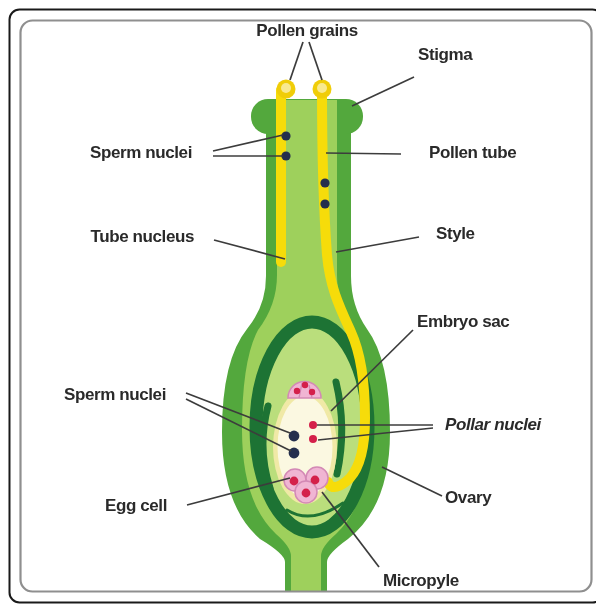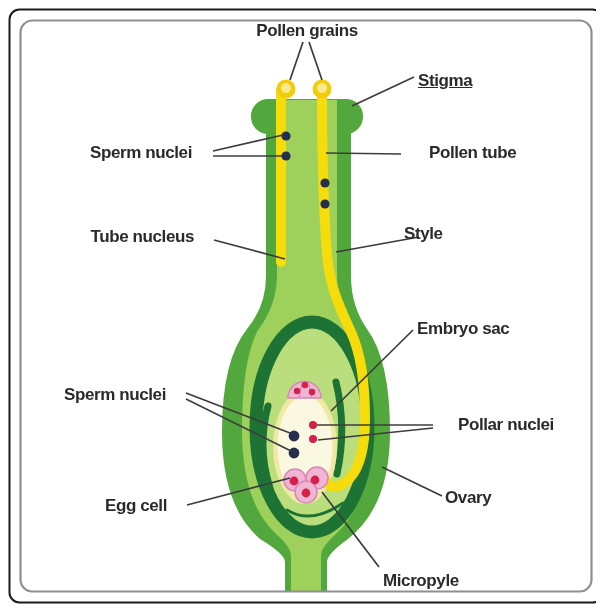--- a/index.html
+++ b/index.html
@@ -114,25 +114,25 @@
         <line x1="442" y1="496" x2="382" y2="467"></line>
         <line x1="379" y1="567" x2="322" y2="492"></line>
       </g>
 
     <rect class="border-inner" x="20.5" y="20.5" width="571" height="571" rx="12" ry="12"></rect>
     <rect class="border-outer" x="9.5" y="9.5" width="593" height="593" rx="10" ry="10"></rect>
   </svg>
 
   <div id="labels-layer">
       <div class="label" style="top: 20px; left: 307px; transform: translateX(-50%);">Pollen grains</div>
-      <div class="label" style="top: 70px; left: 418px; text-decoration: underline;">Stigma</div>
+      <div class="label" style="top: 44px; left: 418px;">Stigma</div>
       <div class="label" style="top: 142px; right: 404px;">Sperm nuclei</div>
       <div class="label" style="top: 142px; left: 405px; margin-left: 24px;">Pollen tube</div>
       <div class="label" style="top: 226px; right: 402px; text-align: right;">Tube nucleus</div>
-      <div class="label" style="top: 223px; left: 404px;">Style</div>
-      <div class="label" style="top: 318px; left: 417px;">Embryo sac</div>
+      <div class="label" style="top: 223px; left: 436px;">Style</div>
+      <div class="label" style="top: 311px; left: 417px;">Embryo sac</div>
       <div class="label" style="top: 384px; right: 430px;">Sperm nuclei</div>
-      <div class="label" style="top: 414px; left: 458px;">Pollar nuclei</div>
+      <div class="label" style="top: 414px; left: 445px; font-style: italic;">Pollar nuclei</div>
       <div class="label" style="top: 495px; right: 429px; text-align: right;">Egg cell</div>
       <div class="label" style="top: 487px; left: 445px;">Ovary</div>
       <div class="label" style="top: 570px; left: 383px;">Micropyle</div>
     </div>
 </div>
 
 </body></html>

